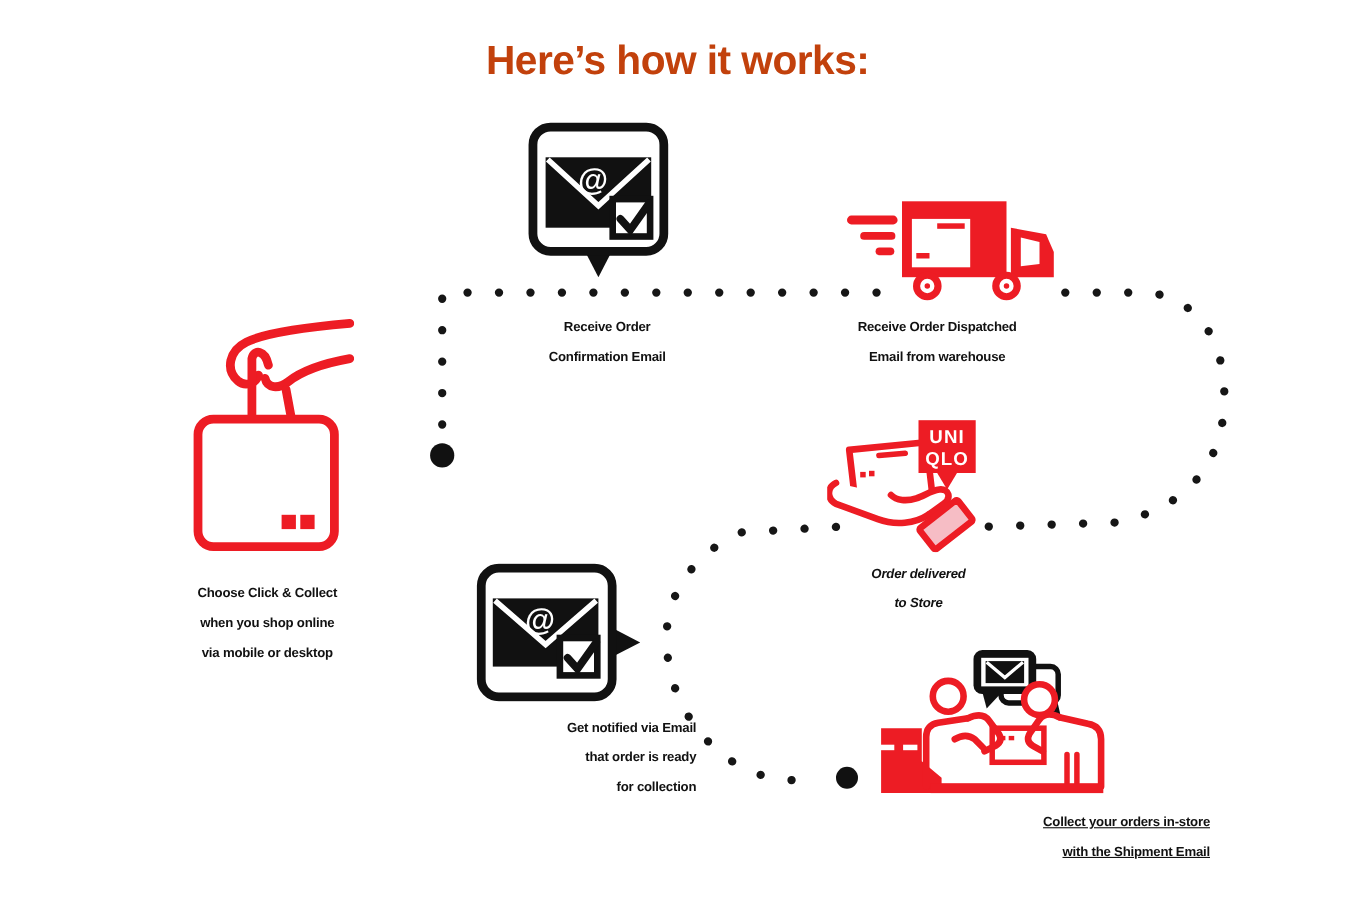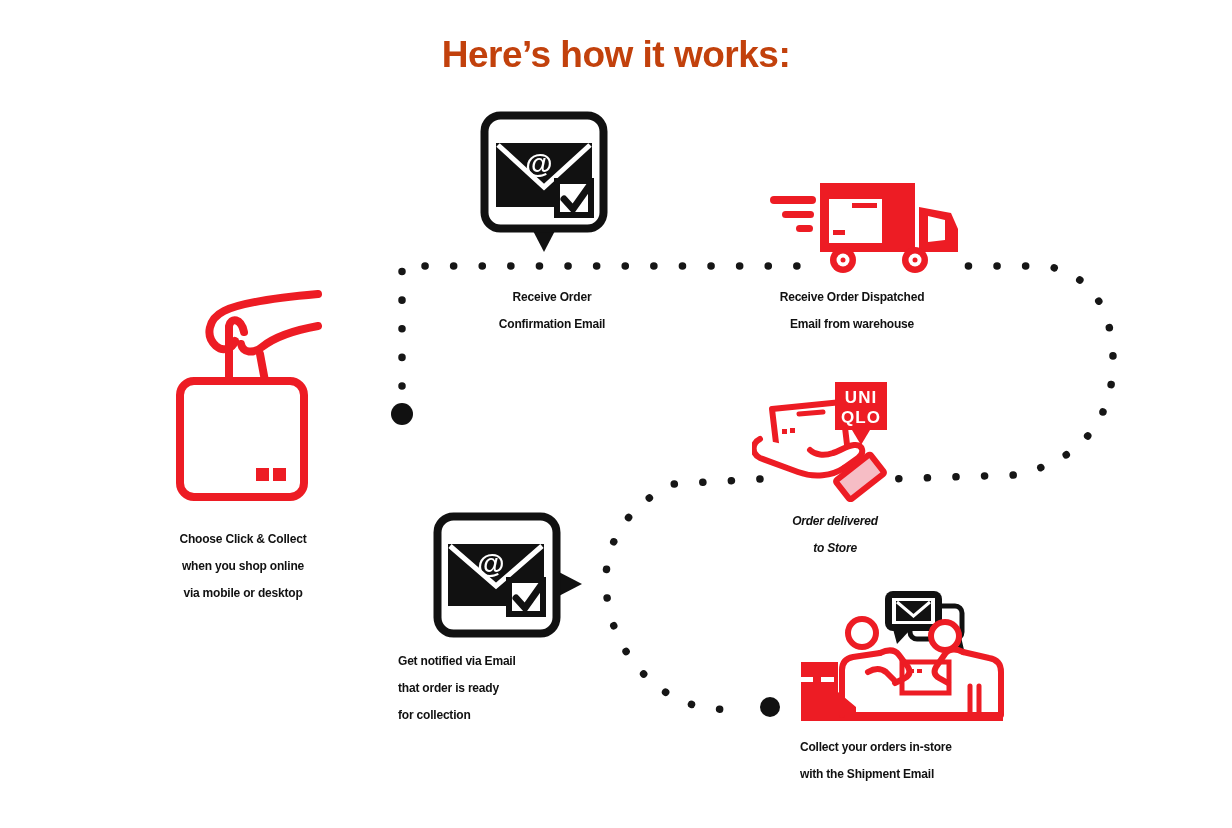--- a/index.html
+++ b/index.html
@@ -12,21 +12,21 @@
     font-size:37px; font-weight:800; letter-spacing:-0.5px; color:#c2410c;
   }
   .connector { position:absolute; left:0; top:0; z-index:0; }
   .step { position:absolute; z-index:1; }
   .step-icon { position:absolute; display:block; }
   .step-label {
     position:absolute; font-weight:700; font-size:12px; line-height:27px;
     color:#111; white-space:pre-line; letter-spacing:-0.2px;
   }
   .ta-c { text-align:center; }
-  .ta-l { text-align:left; }
+  .ta-l { text-align:right; }
 </style>
 </head>
 <body>
 
 <div class="canvas">
 
   <div class="page-title">Here’s how it works:</div>
 
   <svg class="connector" width="1232" height="828" viewBox="0 0 1232 828">
     <path d="M402 386 L402 266 L1046 266 C1092 274 1114 312 1113 364 C1112 418 1082 462 1014 475 L890 479" fill="none" stroke="#161616" stroke-width="7.5" stroke-dasharray="0.1 28.5" stroke-linecap="round"></path>
@@ -153,17 +153,17 @@
 
       <g fill="none" stroke="#ED1C24" stroke-width="6" stroke-linecap="round" stroke-linejoin="round">
         <circle cx="147" cy="48" r="14" fill="#ffffff"></circle>
         <path d="M203 127 L203 84 Q203 72 191 70 L165 64"></path>
         <path d="M165 64 Q153 58 147 66 L138 79 Q134 86 141 90 L150 95"></path>
         <path d="M172 98 L172 124 M181 98 L181 124" stroke-width="5"></path>
       </g>
 
       <rect x="48" y="124" width="157" height="9" fill="#ED1C24"></rect>
     </svg>
-    <div class="step-label ta-l" style="left:800px; top:734px; width:300px;">Collect your orders in-store
+    <div class="step-label ta-l" style="left:800px; top:734px; width:300px;text-decoration:underline;">Collect your orders in-store
 with the Shipment Email</div>
   </div>
 
 </div>
 
 </body></html>

